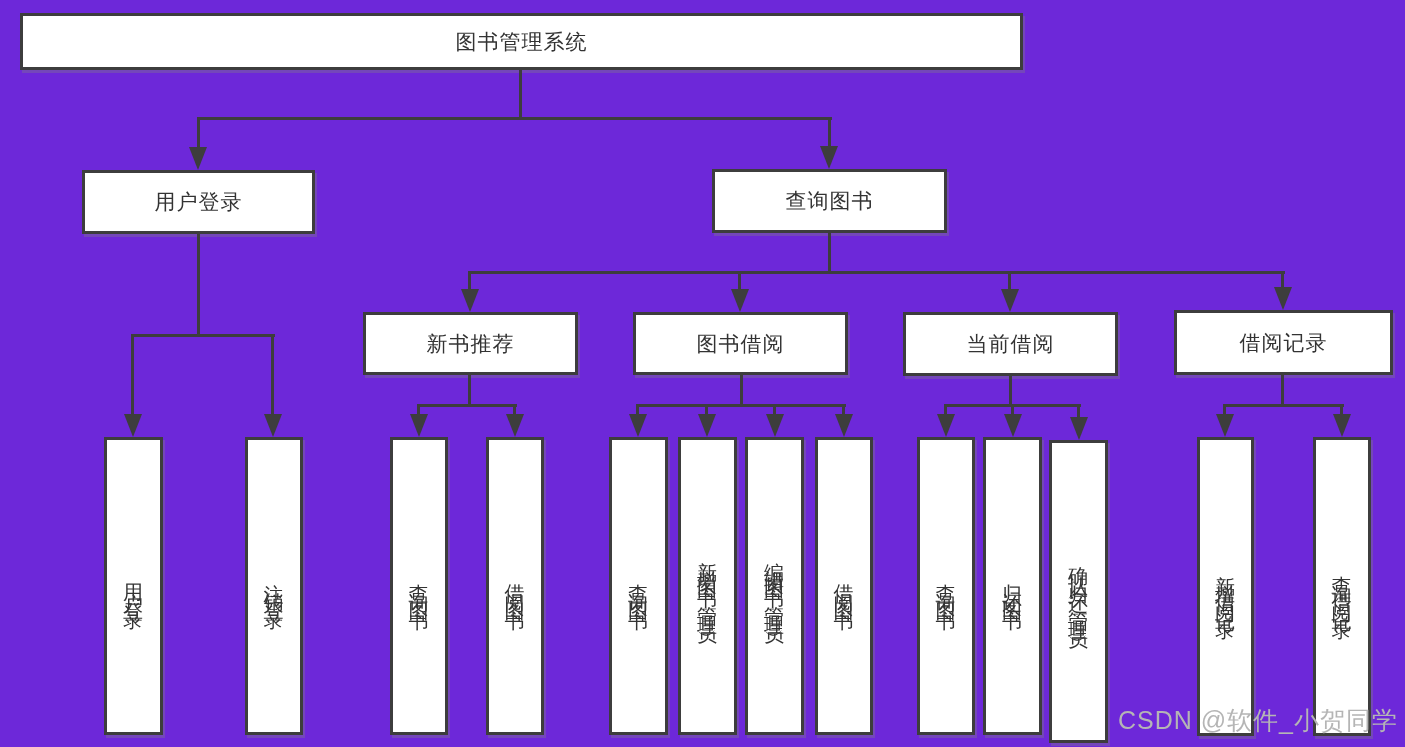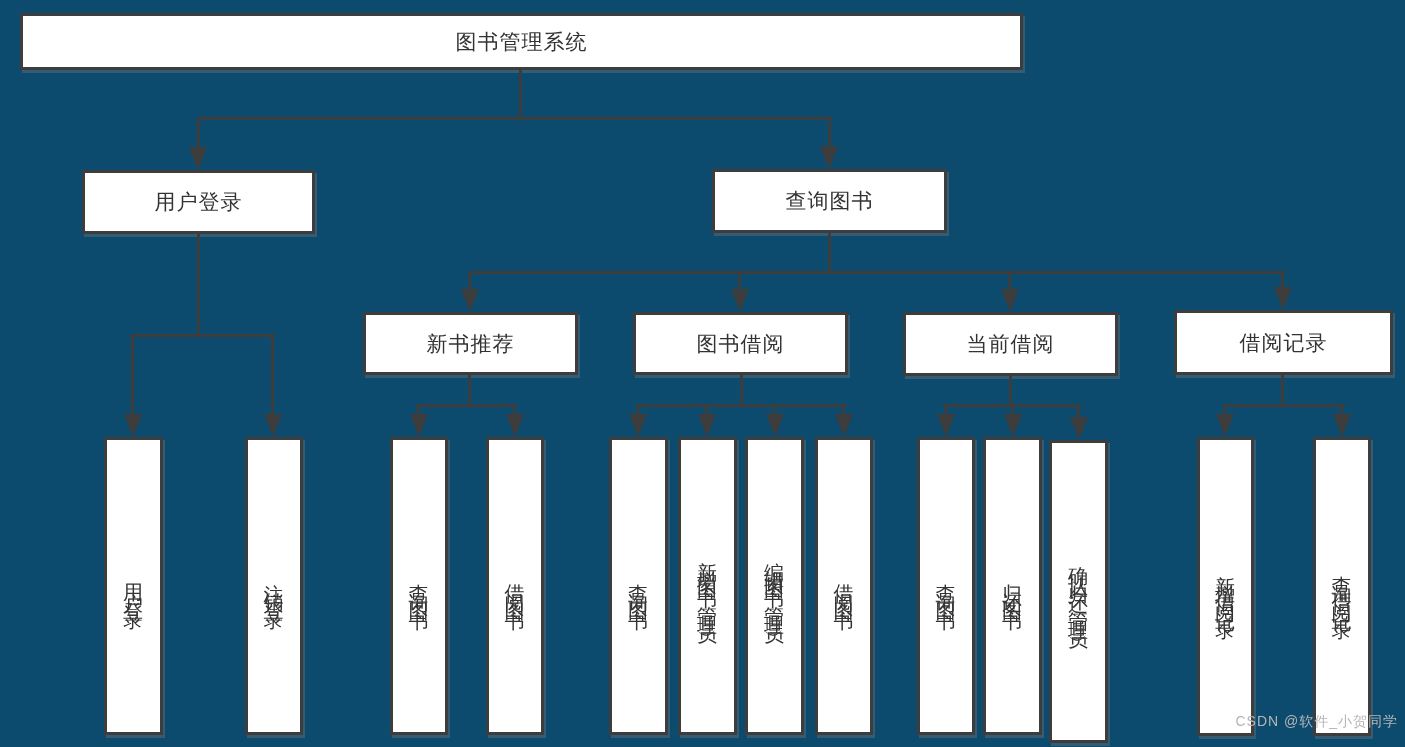--- a/index.html
+++ b/index.html
@@ -3,21 +3,21 @@
 <meta charset="utf-8">
 <style>
   :root{
     --line:#3d3d3d;
     --text:#333333;
     --fill:#ffffff;
     --wm:#b5b5b5;
   }
   html,body{margin:0;padding:0;background:#ffffff;}
   body{font-family:"Liberation Sans","DejaVu Sans",sans-serif;}
-  .canvas{position:relative;width:1405px;height:747px;background:#0c4a6e;overflow:hidden;}
+  .canvas{position:relative;width:1405px;height:747px;background:#6d28d9;overflow:hidden;}
 
   
   .node{
     position:absolute;
     box-sizing:border-box;
     background:var(--fill);
     border:3px solid var(--line);
     display:flex;align-items:center;justify-content:center;
     box-shadow:2px 3px 0 rgba(130,130,130,.35);
   }
@@ -38,23 +38,23 @@
   
   .hl{position:absolute;height:3px;background:var(--line);}
   .vl{position:absolute;width:3px;background:var(--line);}
   .ar{position:absolute;width:0;height:0;
       border-left:9px solid transparent;
       border-right:9px solid transparent;
       border-top:23px solid var(--line);}
 
   .watermark{
     position:absolute;
-    right:7px;bottom:16px;
+    right:7px;bottom:10px;
     color:var(--wm);
-    font-size:14px;
+    font-size:25px;
     letter-spacing:1px;
     white-space:nowrap;
   }
 </style>
 </head>
 <body>
 
 <div class="canvas">
 
   <div class="node" style="left:20px;top:13px;width:1003px;height:57px">

